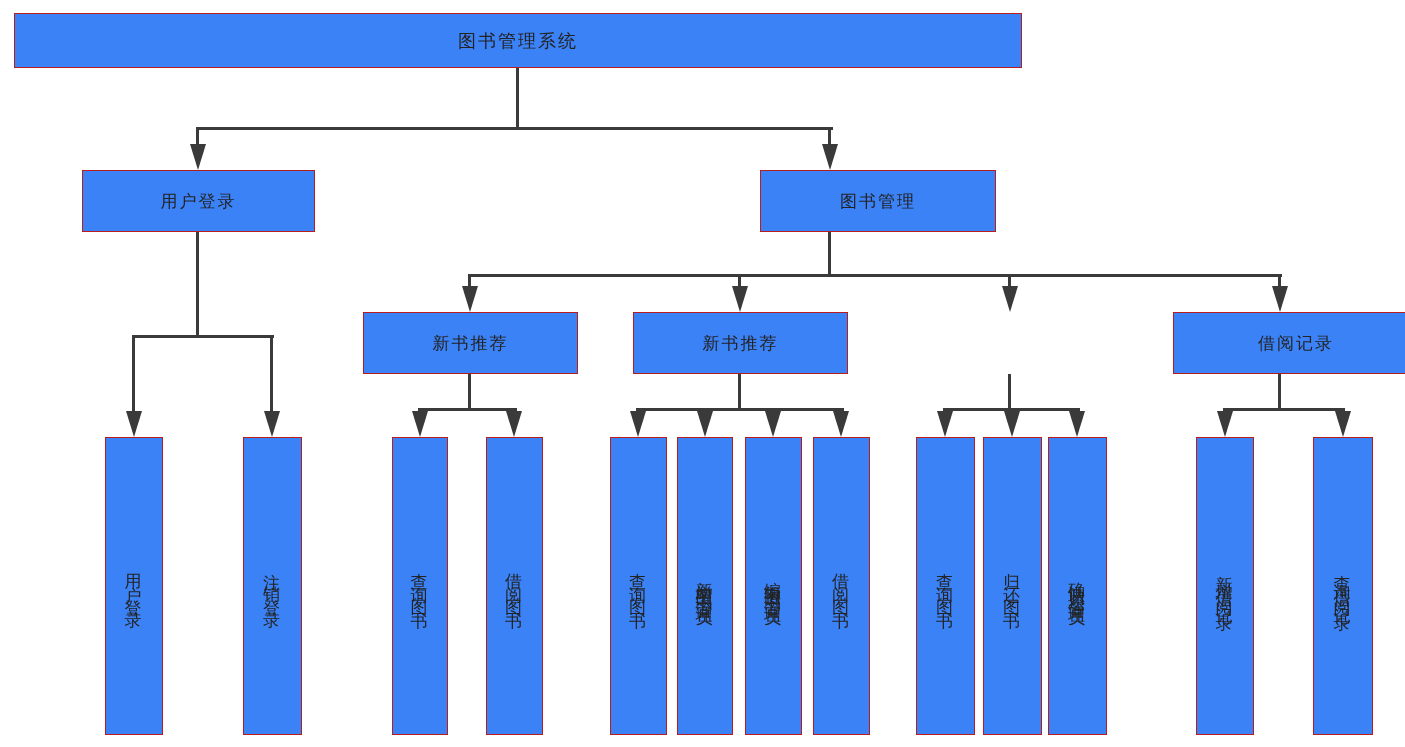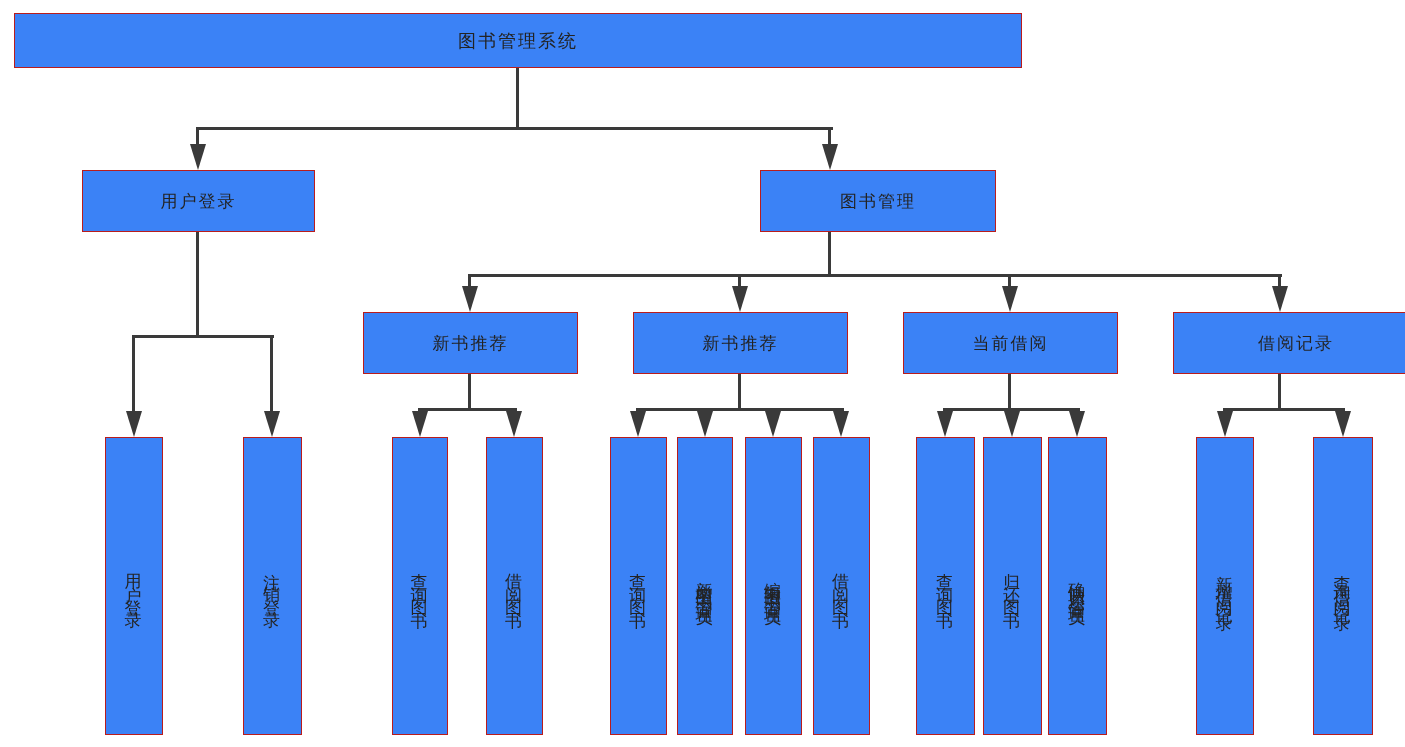--- a/index.html
+++ b/index.html
@@ -60,21 +60,20 @@
   <div class="line" style="left:738px;top:274px;width:3px;height:16px;"></div>
   <div class="line" style="left:1008px;top:274px;width:3px;height:16px;"></div>
   <div class="line" style="left:1278px;top:274px;width:3px;height:16px;"></div>
   <div class="arrow" style="left:462px;top:286px;"></div>
   <div class="arrow" style="left:732px;top:286px;"></div>
   <div class="arrow" style="left:1002px;top:286px;"></div>
   <div class="arrow" style="left:1272px;top:286px;"></div>
 
   <div class="box h" style="left:363px;top:312px;width:215px;height:62px;">新书推荐</div>
   <div class="box h" style="left:633px;top:312px;width:215px;height:62px;">新书推荐</div>
-  <div class="box h" style="left:903px;top:312px;width:215px;height:62px;">当前借阅</div>
   <div class="box h" style="left:1173px;top:312px;width:246px;height:62px;">借阅记录</div>
 
   <div class="line" style="left:468px;top:374px;width:3px;height:37px;"></div>
   <div class="line" style="left:418px;top:408px;width:99px;height:3px;"></div>
   <div class="arrow" style="left:412px;top:411px;"></div>
   <div class="arrow" style="left:506px;top:411px;"></div>
 
   <div class="line" style="left:738px;top:374px;width:3px;height:37px;"></div>
   <div class="line" style="left:636px;top:408px;width:208px;height:3px;"></div>
   <div class="arrow" style="left:630px;top:411px;"></div>

